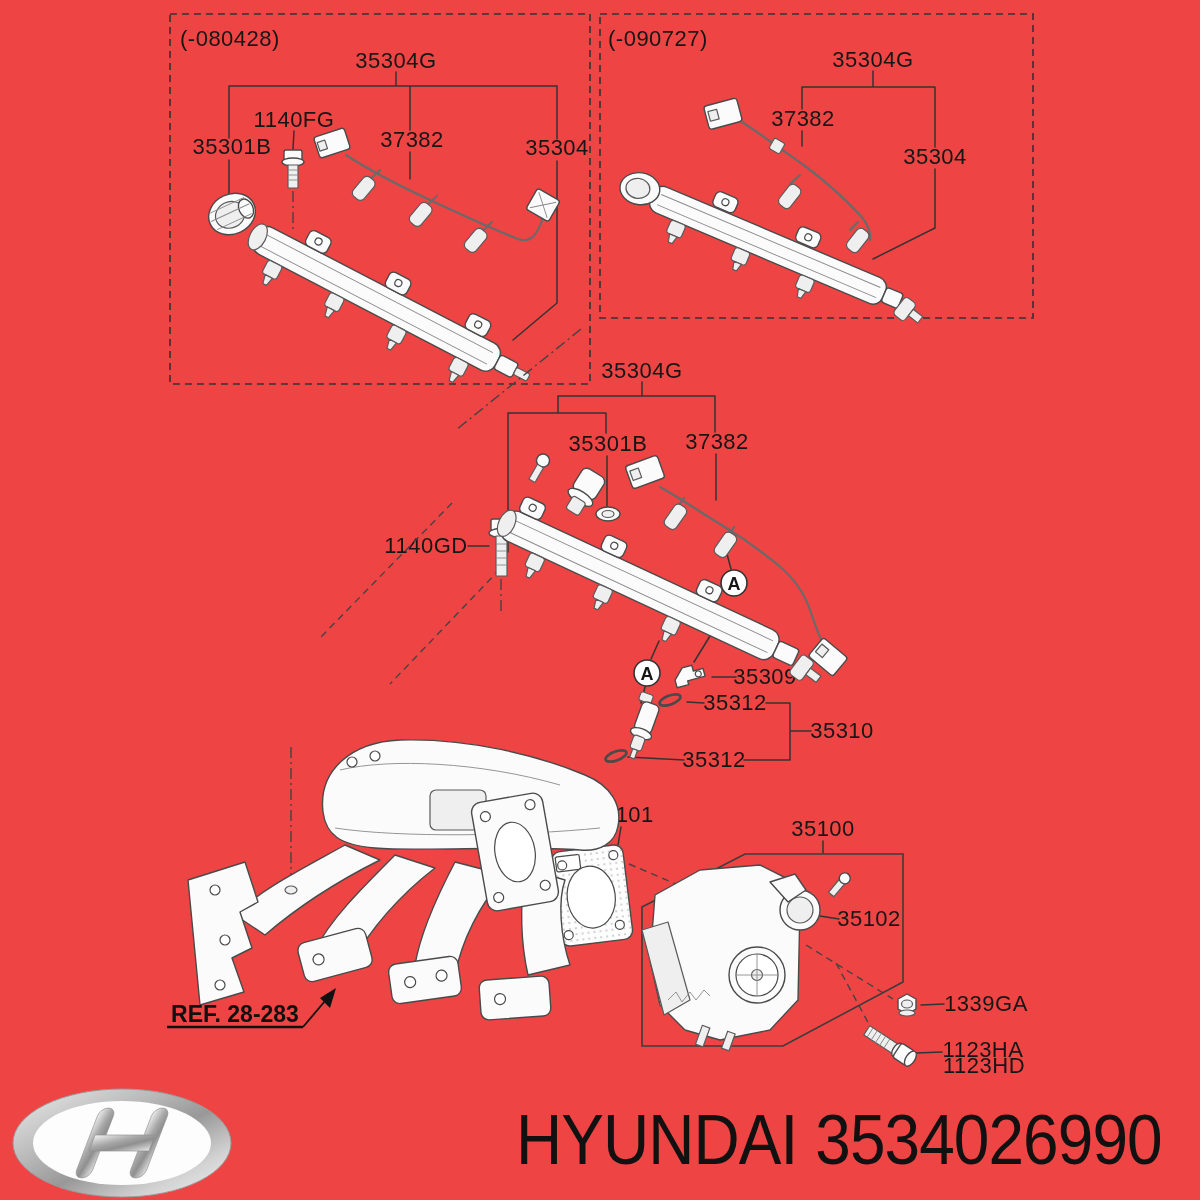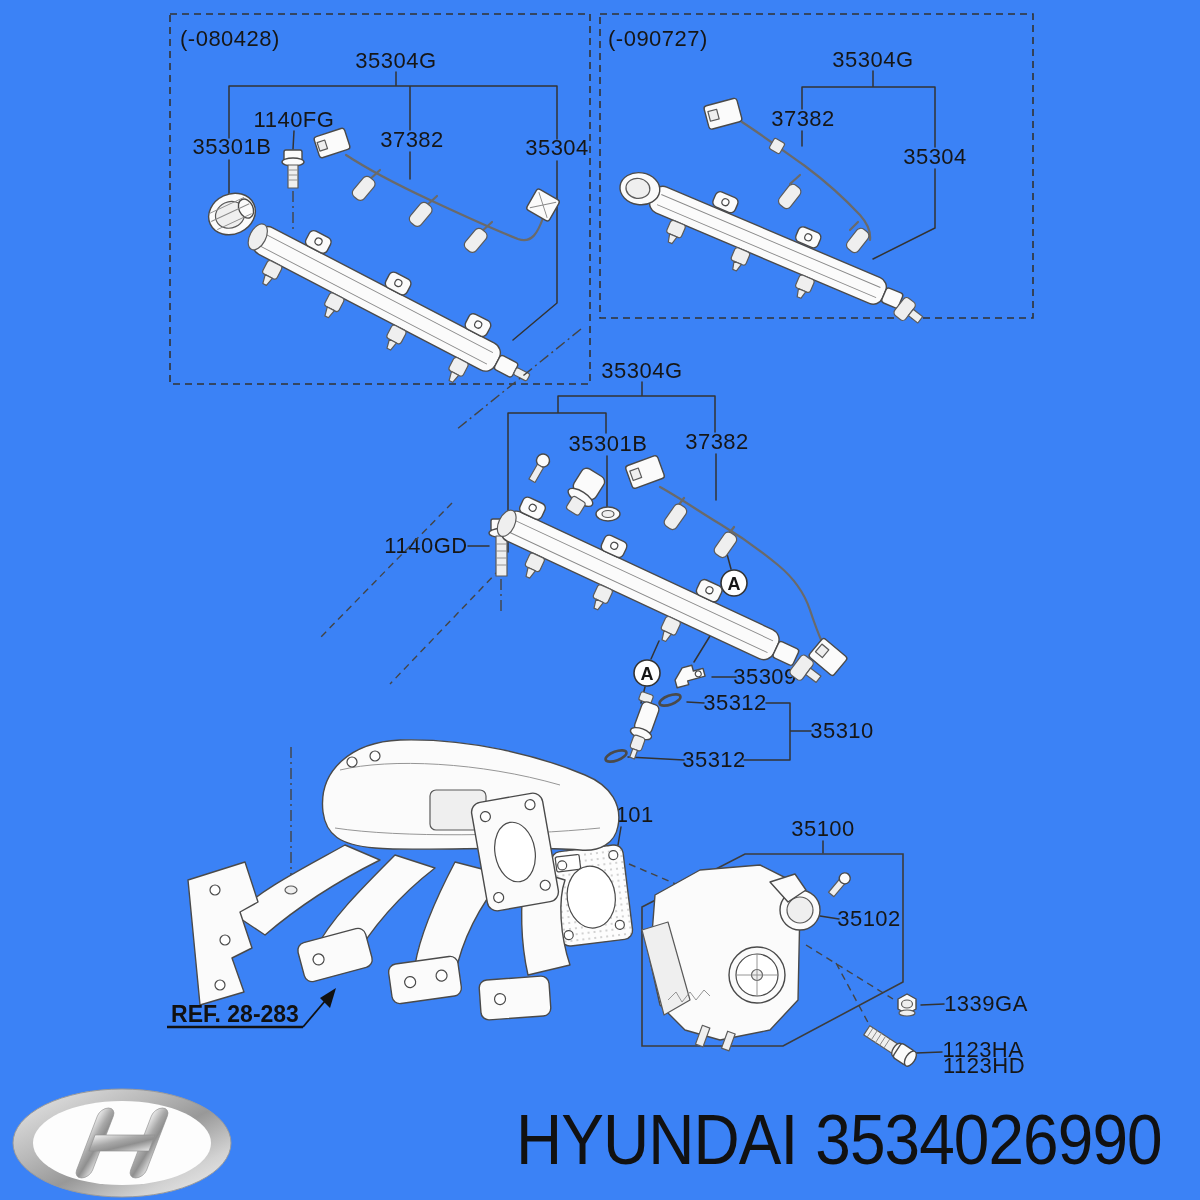--- a/index.html
+++ b/index.html
@@ -1,16 +1,16 @@
 <!DOCTYPE html>
 <html><head>
 <meta charset="utf-8">
 <style>
   html,body{margin:0;padding:0;background:#fff;}
-  #stage{position:relative;width:1200px;height:1200px;background:#3b82f6;overflow:hidden;
+  #stage{position:relative;width:1200px;height:1200px;background:#ef4444;overflow:hidden;
          font-family:"Liberation Sans",sans-serif;}
   svg text{font-family:"Liberation Sans",sans-serif;}
   .lbl{font-size:22px;fill:#161616;letter-spacing:0.5px;}
   .lbl-bold{font-size:23px;font-weight:bold;fill:#111;}
   .amark{font-size:18px;font-weight:bold;fill:#161616;}
   .ln{stroke:#333;stroke-width:1.5;fill:none;stroke-linecap:round;}
   .dash{stroke:#444;stroke-width:1.4;fill:none;stroke-dasharray:7 5;}
   .dashdot{stroke:#444;stroke-width:1.4;fill:none;stroke-dasharray:11 4 2 4;}
   .boxborder{fill:none;stroke:#333;stroke-width:1.6;stroke-dasharray:7 5;}
   .part{stroke:#4a4a4a;stroke-width:1.4;fill:#fbfbfb;stroke-linejoin:round;}

